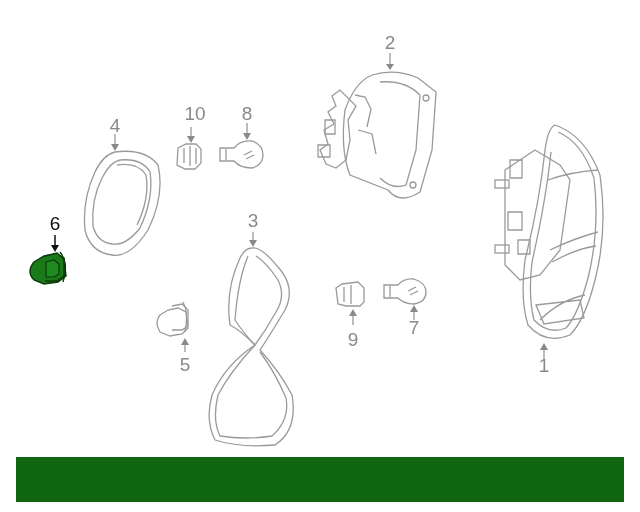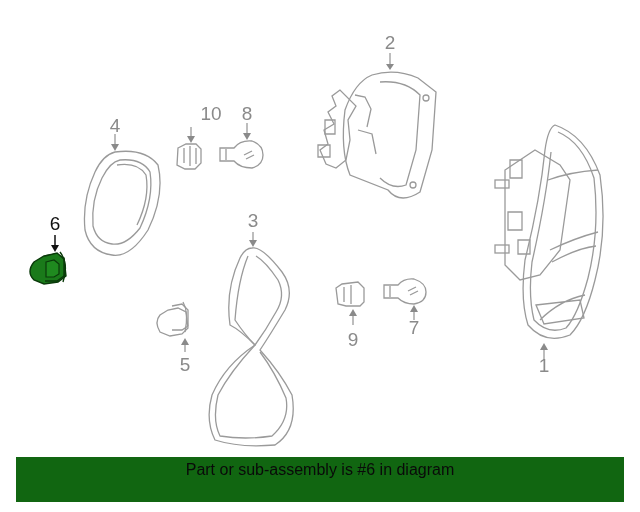--- a/index.html
+++ b/index.html
@@ -107,25 +107,24 @@
     <line x1="55" y1="235" x2="55" y2="248" stroke="#111" stroke-width="1.5"></line>
     <path d="M51,245 L55,252 L59,245" fill="#111"></path>
     <path d="M34,262 Q26,272 34,280 l10,4 l14,-2 l8,-6 l-2,-18 l-8,-4 l-12,2 z" fill="#1a7a1a" stroke="#0a3a0a" stroke-width="1.4"></path>
     <path d="M45,256 l12,-3 l7,6 v17 l-7,5 h-12" fill="#1a7a1a" stroke="#0a3a0a" stroke-width="1.4"></path>
     <path d="M46,262 l8,-2 l5,4 v10 l-5,3 h-8 z" fill="#1f8a1f" stroke="#0a3a0a" stroke-width="1.2"></path>
     <path d="M60,252 q9,12 3,30" fill="none" stroke="#0a3a0a" stroke-width="1.4"></path>
   </g>
 </svg>
 
 <div class="callout" style="left:375px; top:33px;">2</div>
-<div class="callout" style="left:196px; top:104px; width:30px;">10</div>
+<div class="callout" style="left:180px; top:104px; width:30px;">10</div>
 <div class="callout" style="left:232px; top:104px;">8</div>
 <div class="callout" style="left:100px; top:116px;">4</div>
 <div class="callout" style="left:238px; top:211px;">3</div>
 <div class="callout active" style="left:40px; top:214px;">6</div>
 <div class="callout" style="left:338px; top:330px;">9</div>
 <div class="callout" style="left:399px; top:318px;">7</div>
 <div class="callout" style="left:170px; top:355px;">5</div>
 <div class="callout" style="left:529px; top:356px;">1</div>
 
 <div id="banner">
-  <div>Part or sub-assembly is #6 in diagram</div>
 </div>
 
 </body></html>

